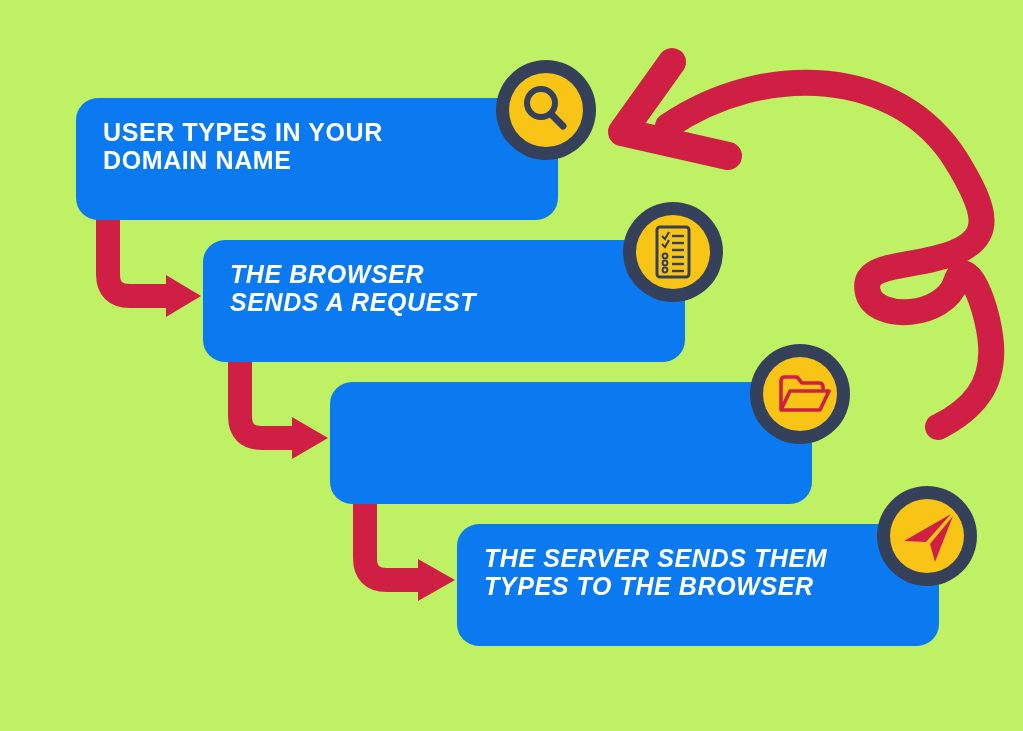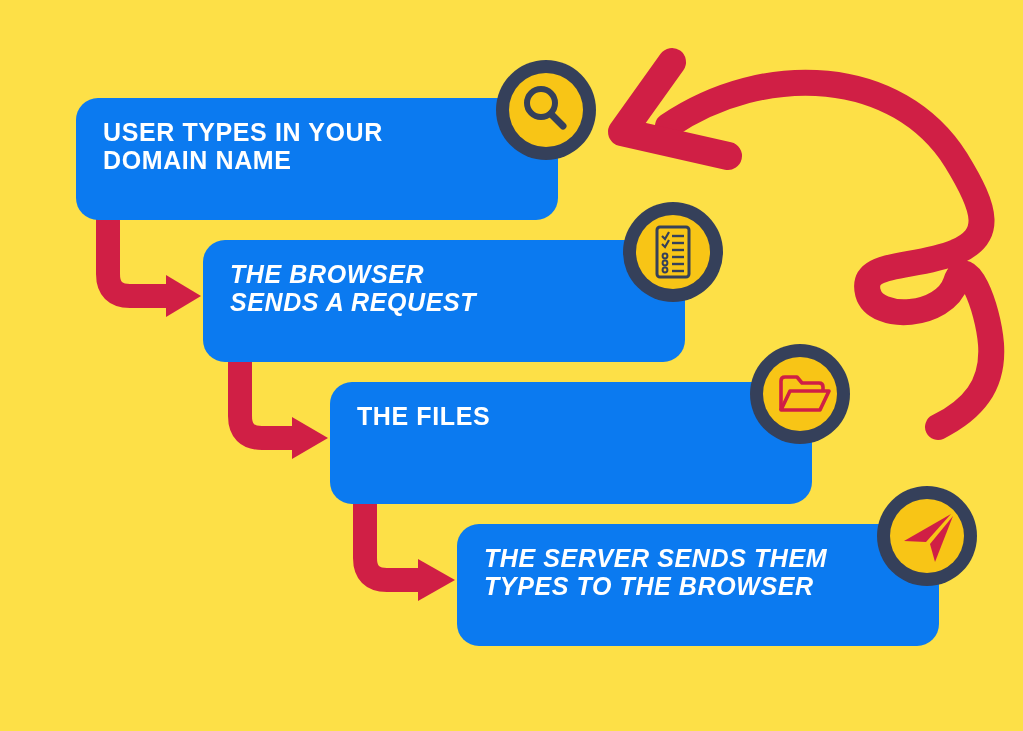--- a/index.html
+++ b/index.html
@@ -1,19 +1,19 @@
 <!DOCTYPE html>
 <html><head>
 <meta charset="utf-8">
 <style>
   html,body{margin:0;padding:0;background:#ffffff;}
   .canvas{
     position:relative;
     width:1023px;height:731px;
-    background:#fde047;
+    background:#bef264;
     overflow:hidden;
     font-family:"Liberation Sans", sans-serif;
   }
   .arrow-layer{
     position:absolute;left:0;top:0;width:1023px;height:731px;
     z-index:1;
   }
   .step-box{
     position:absolute;
     width:482px;height:122px;
@@ -89,21 +89,20 @@
 
   <div class="step-box" id="box2">
     <div class="step-text">
       <div>THE BROWSER</div>
       <div>SENDS A REQUEST</div>
     </div>
   </div>
 
   <div class="step-box" id="box3">
     <div class="step-text">
-      <div>THE FILES</div>
     </div>
   </div>
 
   <div class="step-box" id="box4">
     <div class="step-text">
       <div>THE SERVER SENDS THEM</div>
       <div>TYPES TO THE BROWSER</div>
     </div>
   </div>
 

